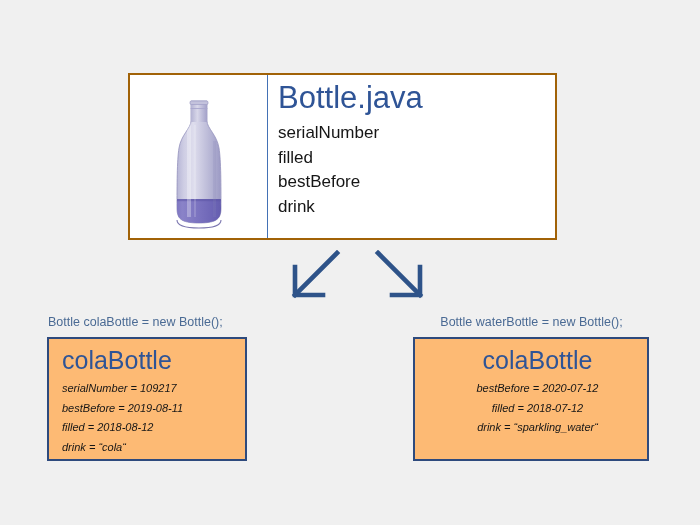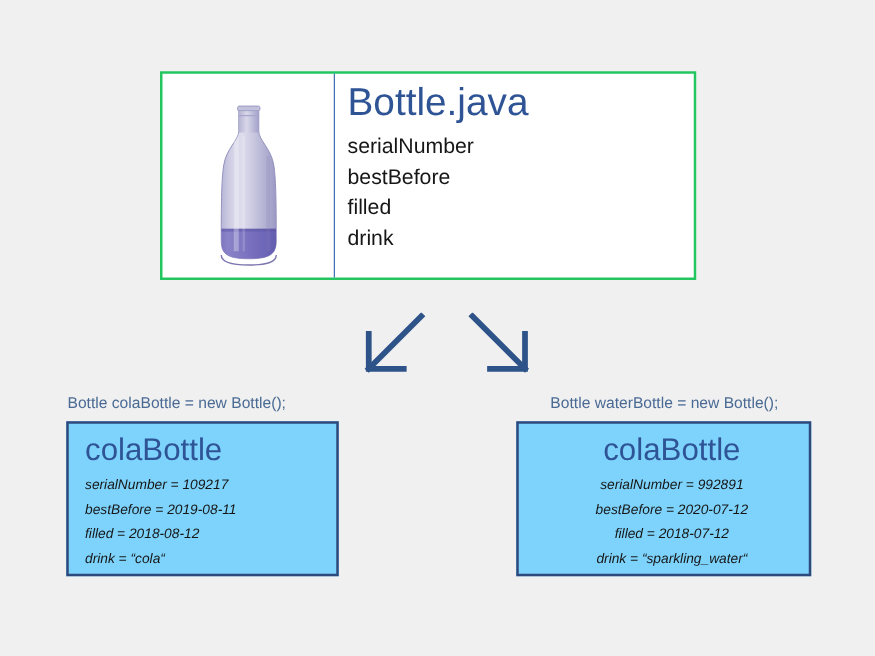--- a/index.html
+++ b/index.html
@@ -18,25 +18,25 @@
   #canvas {
     position: relative;
     width: 700px;
     height: 525px;
   }
 
   
   .class-box {
     position: absolute;
     left: 128px;
-    top: 57px;
+    top: 73px;
     width: 429px;
     height: 167px;
     background: #ffffff;
-    border: 2px solid #22c55e;
+    border: 2px solid #a16207;
     box-sizing: border-box;
     display: flex;
     flex-direction: row;
   }
   .class-box-imagecell {
     width: 138px;
     flex: 0 0 138px;
     border-right: 1.5px solid #4371b5;
     box-sizing: border-box;
     position: relative;
@@ -80,33 +80,33 @@
   .arrows {
     position: absolute;
     left: 280px;
     top: 250px;
     width: 155px;
     height: 56px;
   }
 
   
   .instance-group { position: absolute; }
-  .instance-group.left  { left: 53px;  top: 314px; width: 218px; }
+  .instance-group.left  { left: 47px;  top: 314px; width: 200px; }
   .instance-group.right { left: 413px; top: 314px; width: 236px; text-align: center; }
 
   .instance-caption {
     font-size: 12.5px;
     line-height: 16px;
     color: #4a6a94;
     white-space: nowrap;
     margin-bottom: 7px;
     padding-left: 1px;
   }
   .instance-box {
-    background: #7dd3fc;
+    background: #fdba74;
     border: 2px solid #2e4a7d;
     box-sizing: border-box;
     height: 124px;
     padding: 6px 0 0 13px;
   }
   .instance-title {
     font-size: 25px;
     line-height: 31px;
     color: #2f5496;
     white-space: nowrap;
@@ -179,22 +179,22 @@
 
           <path d="M16 125 c0 6 8 8 22 8 c14 0 22 -2 22 -8" fill="none" stroke="#4f4894" stroke-width="1.1" opacity="0.75"></path>
         </svg>
       </div>
     </div>
 
     <div class="class-box-bodycell">
       <div class="class-title">Bottle.java</div>
       <div class="attr-list">
         <div class="attr-item">serialNumber</div>
+        <div class="attr-item">filled</div>
         <div class="attr-item">bestBefore</div>
-        <div class="attr-item">filled</div>
         <div class="attr-item">drink</div>
       </div>
     </div>
   </div>
 
   <div class="arrows">
     <svg width="155" height="56" viewBox="0 0 155 56" xmlns="http://www.w3.org/2000/svg">
       <g stroke="#2e5389" stroke-width="4.6" fill="none" stroke-linecap="square" stroke-linejoin="miter">
 
         <g>
@@ -221,21 +221,20 @@
         <div class="instance-field">drink = “cola“</div>
       </div>
     </div>
   </div>
 
   <div class="instance-group right">
     <div class="instance-caption">Bottle waterBottle = new Bottle();</div>
     <div class="instance-box">
       <div class="instance-title">colaBottle</div>
       <div class="instance-fields">
-        <div class="instance-field">serialNumber = 992891</div>
         <div class="instance-field">bestBefore = 2020-07-12</div>
         <div class="instance-field">filled = 2018-07-12</div>
         <div class="instance-field">drink = “sparkling_water“</div>
       </div>
     </div>
   </div>
 
 </div>
 
 </body></html>

